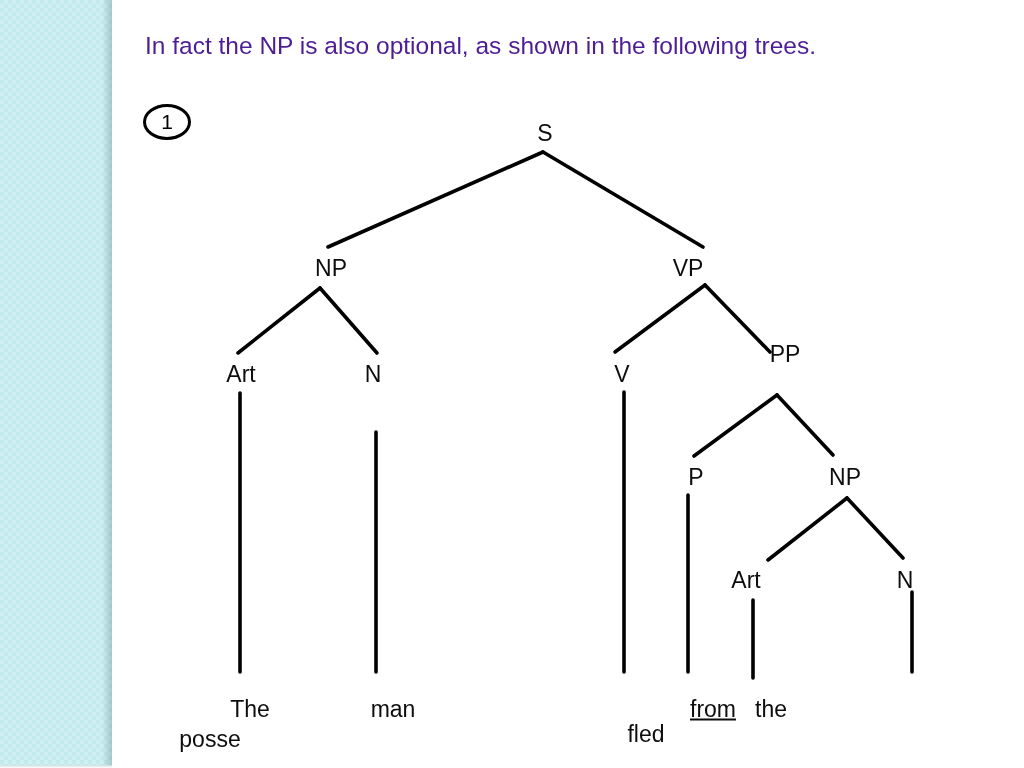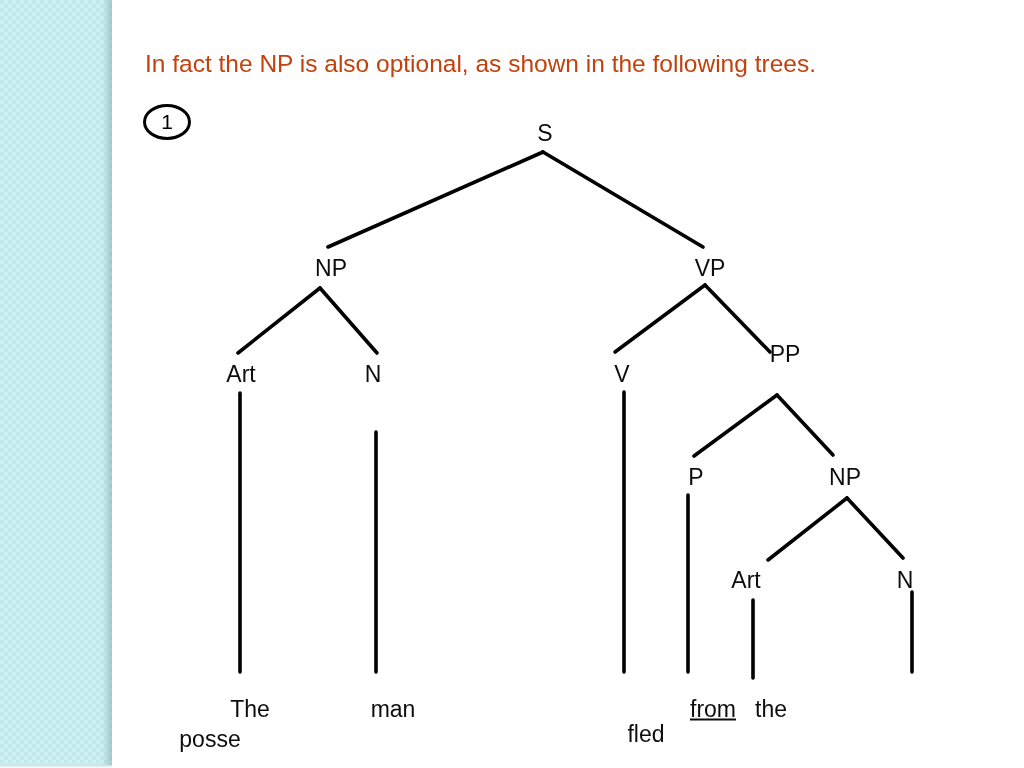--- a/index.html
+++ b/index.html
@@ -16,22 +16,22 @@
   }
   .side-strip::after{
     content:"";position:absolute;top:0;right:0;width:10px;height:100%;
     background:linear-gradient(to right, rgba(255,255,255,0), rgba(116,156,160,0.45));
   }
   .side-strip::before{
     content:"";position:absolute;left:0;bottom:-3px;width:100%;height:3px;
     background:linear-gradient(to bottom, rgba(116,156,160,0.35), rgba(255,255,255,0));
   }
   .slide-title{
-    position:absolute;left:145px;top:49px;
-    font-size:24.5px;line-height:1.2;color:#c2410c;
+    position:absolute;left:145px;top:31px;
+    font-size:24.5px;line-height:1.2;color:#4c1d95;
     white-space:nowrap;letter-spacing:0px;
   }
   .number-badge{
     position:absolute;left:143px;top:104px;width:48px;height:36px;
     border:3px solid #000;border-radius:50%;
     display:flex;align-items:center;justify-content:center;
     font-size:21px;color:#000;box-sizing:border-box;
   }
   #tree-svg{position:absolute;left:0;top:0;}
   #tree-svg line{stroke:#000;stroke-width:3.6;stroke-linecap:round;}
@@ -66,21 +66,21 @@
     <line x1="376" y1="432" x2="376" y2="672"></line>
     <line x1="624" y1="392" x2="624" y2="672"></line>
     <line x1="688" y1="495" x2="688" y2="672"></line>
     <line x1="753" y1="600" x2="753" y2="678"></line>
     <line x1="912" y1="592" x2="912" y2="672"></line>
   </svg>
 
 <div>
   <div class="tnode" style="left: 545px; top: 133px;">S</div>
   <div class="tnode" style="left: 331px; top: 268px;">NP</div>
-  <div class="tnode" style="left: 710px; top: 268px; text-align: center;">VP</div>
+  <div class="tnode" style="left: 688px; top: 268px; text-align: center;">VP</div>
   <div class="tnode" style="left: 241px; top: 374px;">Art</div>
   <div class="tnode" style="left: 373px; top: 374px;">N</div>
   <div class="tnode" style="left: 622px; top: 374px;">V</div>
   <div class="tnode" style="left: 785px; top: 354px;">PP</div>
   <div class="tnode" style="left: 696px; top: 477px;">P</div>
   <div class="tnode" style="left: 845px; top: 477px;">NP</div>
   <div class="tnode" style="left: 746px; top: 580px;">Art</div>
   <div class="tnode" style="left: 905px; top: 580px;">N</div>
 
   <div class="tword" style="left: 250px; top: 709px;">The</div>

